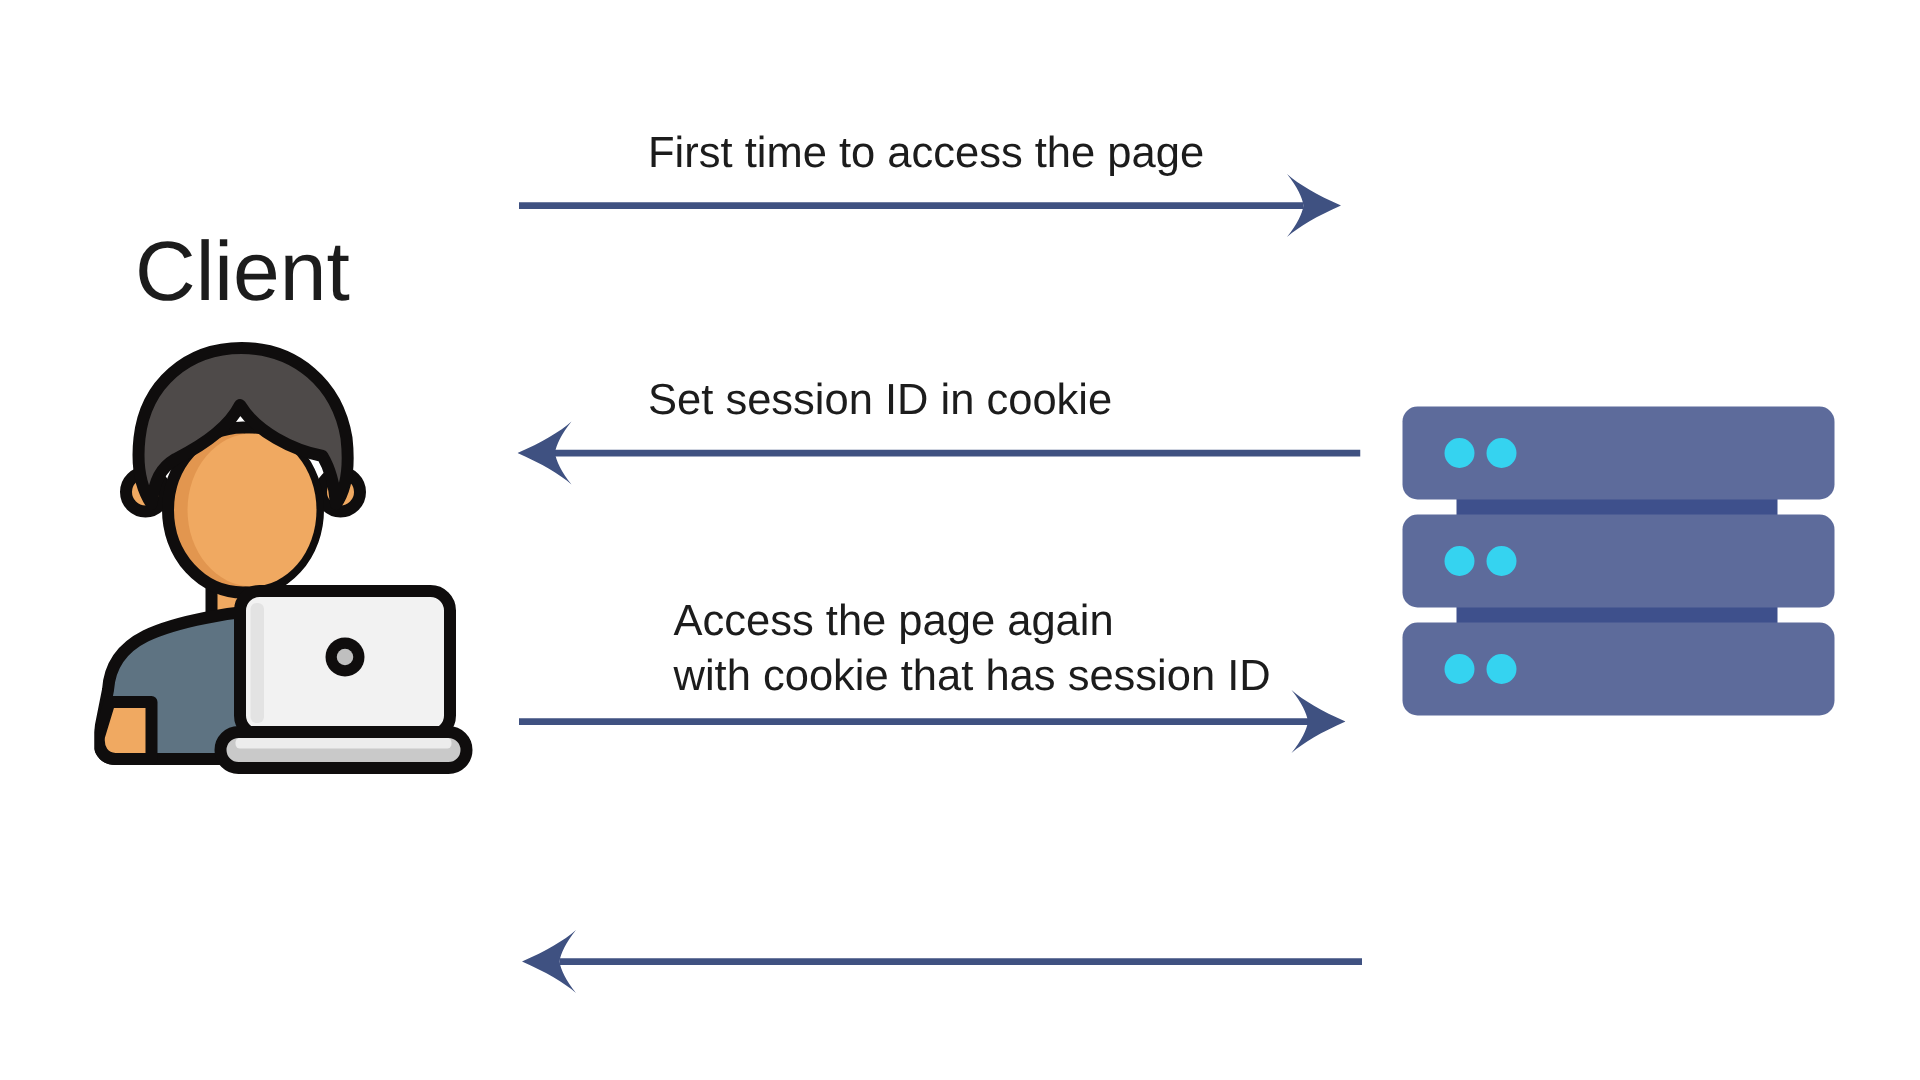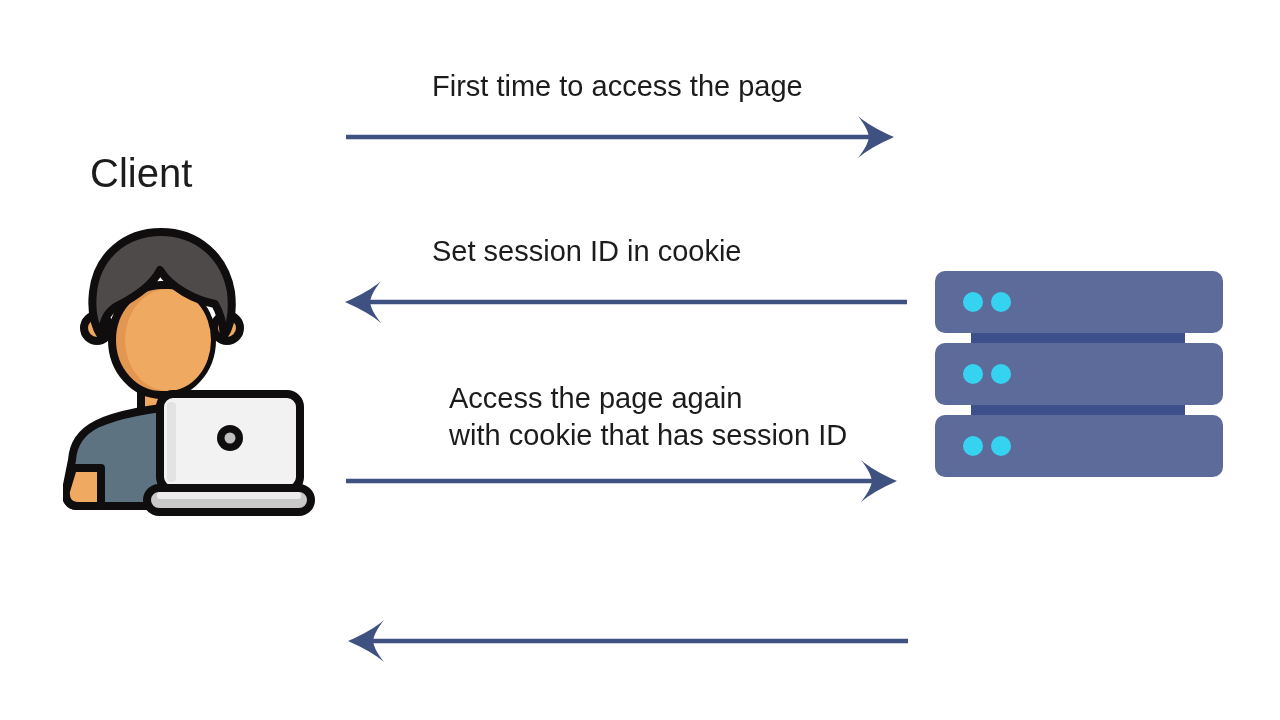--- a/index.html
+++ b/index.html
@@ -6,34 +6,35 @@
   .stage {
     position: relative;
     width: 1280px;
     height: 720px;
     overflow: hidden;
     background: var(--background, #ffffff);
     font-family: "Liberation Sans", sans-serif;
   }
   .actor-label {
     position: absolute;
-    font-size: 40px;
+    font-size: 56px;
     line-height: 1;
     color: var(--text, #1c1c1c);
     white-space: nowrap;
   }
   .actor-label.client { left: 90px;  top: 153px; }
   .actor-label.server { left: 988px; top: 153px; }
 
   .msg {
     position: absolute;
     font-size: 29px;
     line-height: 37px;
     color: var(--text, #1c1c1c);
     white-space: nowrap;
+    margin-top: 16px;
   }
   .msg.m1 { left: 432px; top: 68px;  }
   .msg.m2 { left: 432px; top: 233px; }
   .msg.m3 { left: 449px; top: 380px; }
   .msg.m4 { left: 424px; top: 575px; }
 
   .arrow { position: absolute; display: block; }
   .arrow.a1 { left: 346px; top: 115px; }
   .arrow.a2 { left: 345px; top: 280px; }
   .arrow.a3 { left: 346px; top: 459px; }

